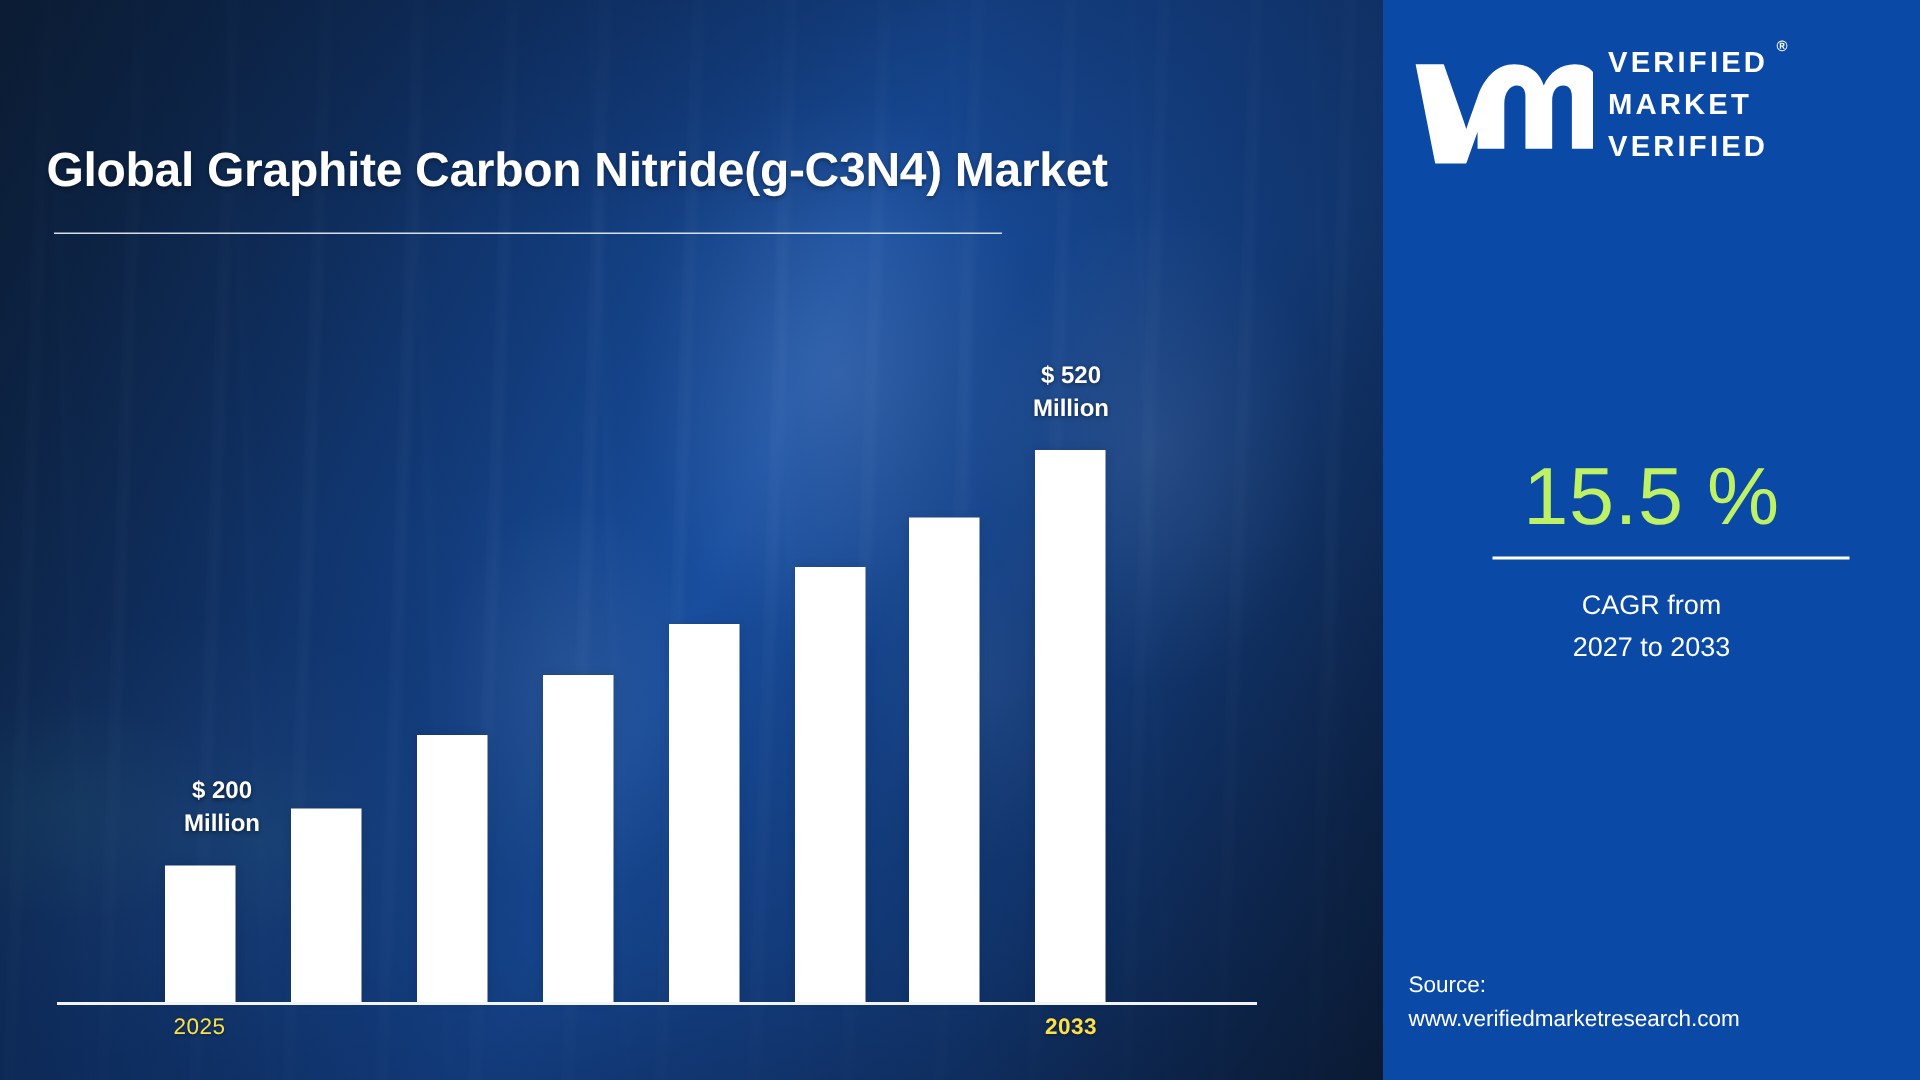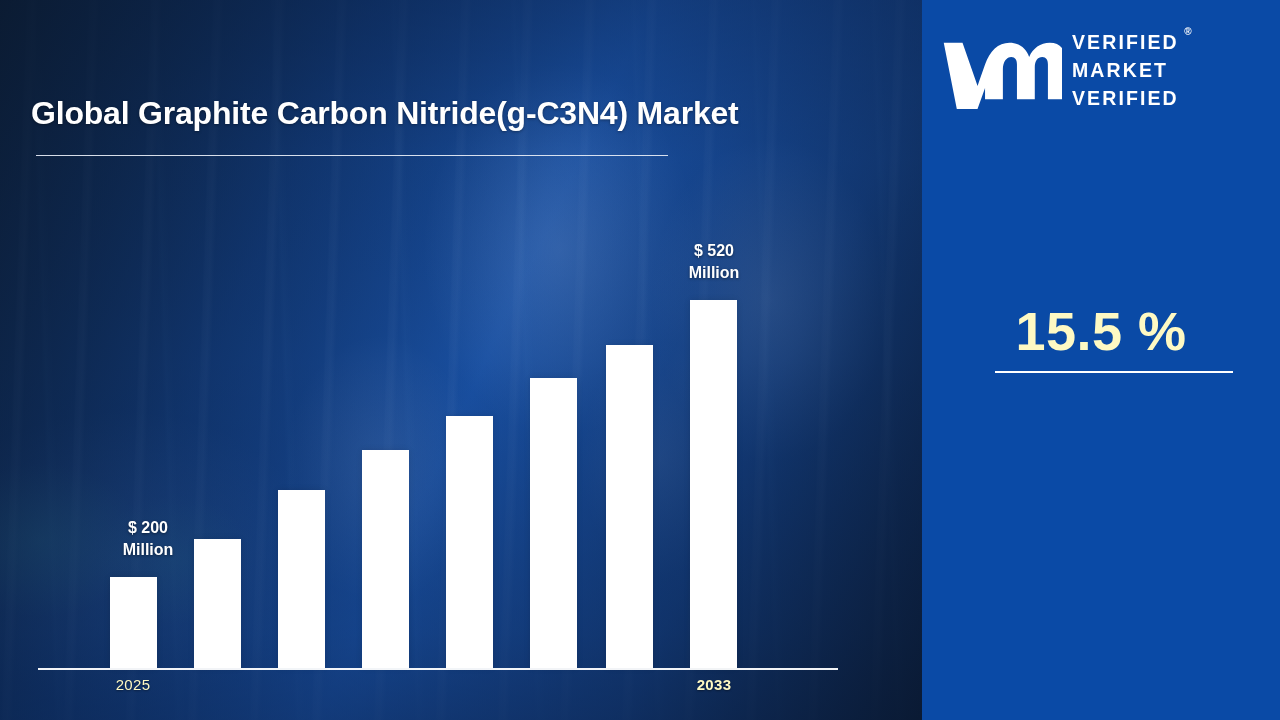--- a/index.html
+++ b/index.html
@@ -134,21 +134,21 @@
     font-size: 16px;
     font-weight: bold;
     line-height: 1.35;
     text-align: center;
     width: 120px;
     text-shadow: 0 1px 3px rgba(0,0,0,.45);
   }
   .tick-label {
     position: absolute;
     top: 676px;
-    color: #fef9c3;
+    color: #fde047;
     font-size: 15px;
     letter-spacing: .3px;
     width: 90px;
     text-align: center;
     text-shadow: 0 1px 2px rgba(0,0,0,.4);
   }
 
   
   .right-panel {
     position: absolute;
@@ -188,23 +188,23 @@
     font-size: 10px;
     letter-spacing: 0;
     font-weight: bold;
   }
   .cagr-value {
     position: absolute;
     left: 0;
     top: 300px;
     width: 358px;
     text-align: center;
-    color: #fef9c3;
+    color: #bef264;
     font-size: 54px;
-    font-weight: bold;
+    font-weight: normal;
     letter-spacing: 0.5px;
   }
   .cagr-rule {
     position: absolute;
     left: 995px;
     top: 371px;
     width: 238px;
     height: 2px;
     background: #ffffff;
   }
@@ -281,14 +281,25 @@
         <div>VERIFIED</div>
         <span class="logo-reg">®</span>
       </div>
     </div>
 
     <div class="cagr-value">15.5 %</div>
   </div>
 
   <div class="cagr-rule"></div>
 
+  <div class="right-panel" style="background:transparent; pointer-events:none;">
+    <div class="cagr-caption">
+      <div>CAGR from</div>
+      <div>2027 to 2033</div>
+    </div>
+
+    <div class="source">
+      <div>Source:</div>
+      <div>www.verifiedmarketresearch.com</div>
+    </div>
+  </div>
 
 </div>
 
 </body></html>

